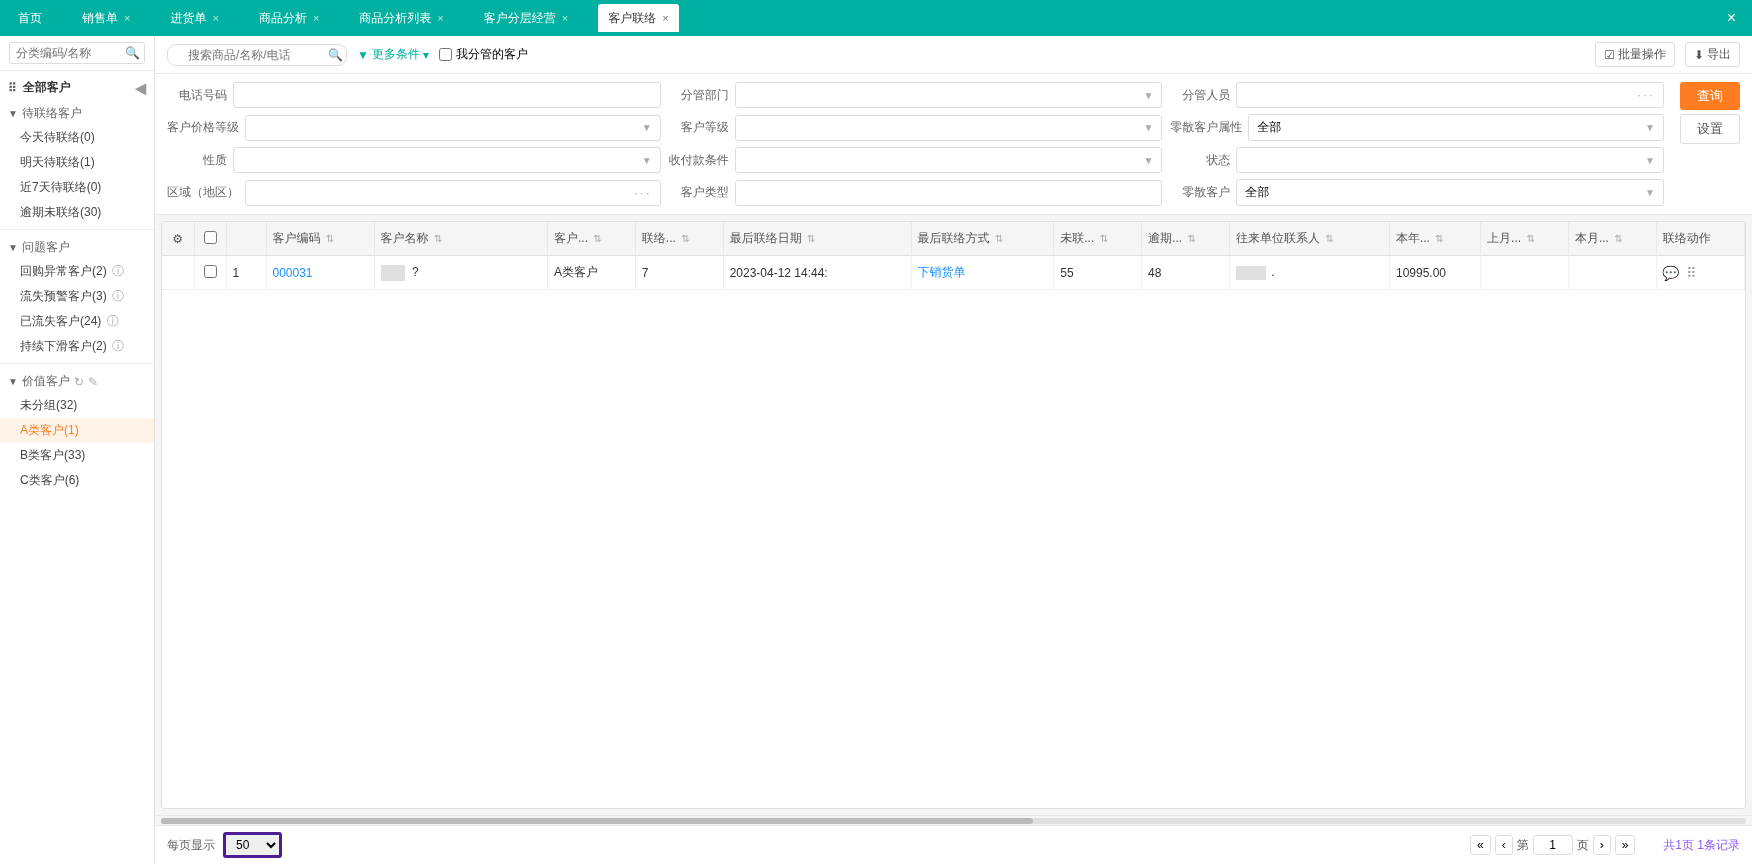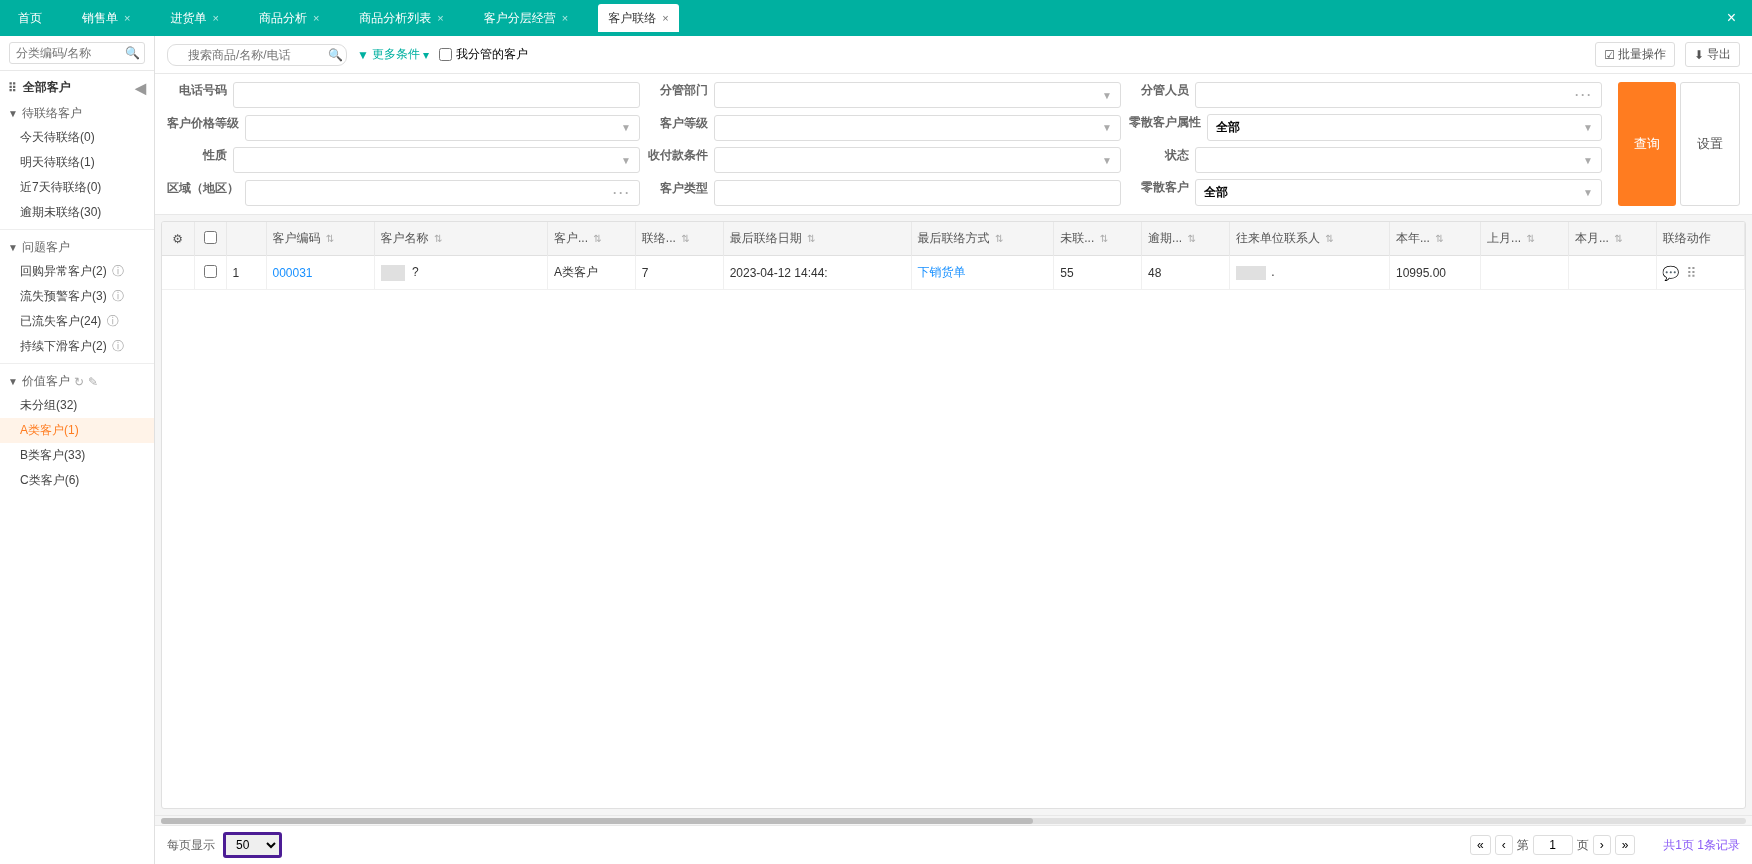--- a/index.html
+++ b/index.html
@@ -193,23 +193,23 @@
     }
     .filter-row {
       display: flex;
       align-items: center;
       gap: 8px;
       margin-bottom: 6px;
     }
     .filter-row:last-child { margin-bottom: 0; }
     .filter-cell {
       display: flex;
+      align-items: center;
       flex: 1;
       gap: 6px;
-      font-weight: bold;
     }
     .filter-label {
       color: #666;
       white-space: nowrap;
       min-width: 60px;
       text-align: right;
     }
     .filter-input {
       flex: 1;
       border: 1px solid #ddd;
@@ -223,21 +223,21 @@
       justify-content: space-between;
       cursor: pointer;
       min-height: 26px;
     }
     .filter-input .down-icon { color: #aaa; font-size: 10px; }
     .filter-input .dots { color: #aaa; font-size: 12px; letter-spacing: 2px; }
 
     
     .action-btns {
       display: flex;
-      flex-direction: row;
+      flex-direction: column;
       gap: 4px;
       margin-left: 8px;
     }
     .btn-query {
       background: #ff7c20;
       color: #fff;
       border: none;
       border-radius: 3px;
       padding: 5px 16px;
       cursor: pointer;

